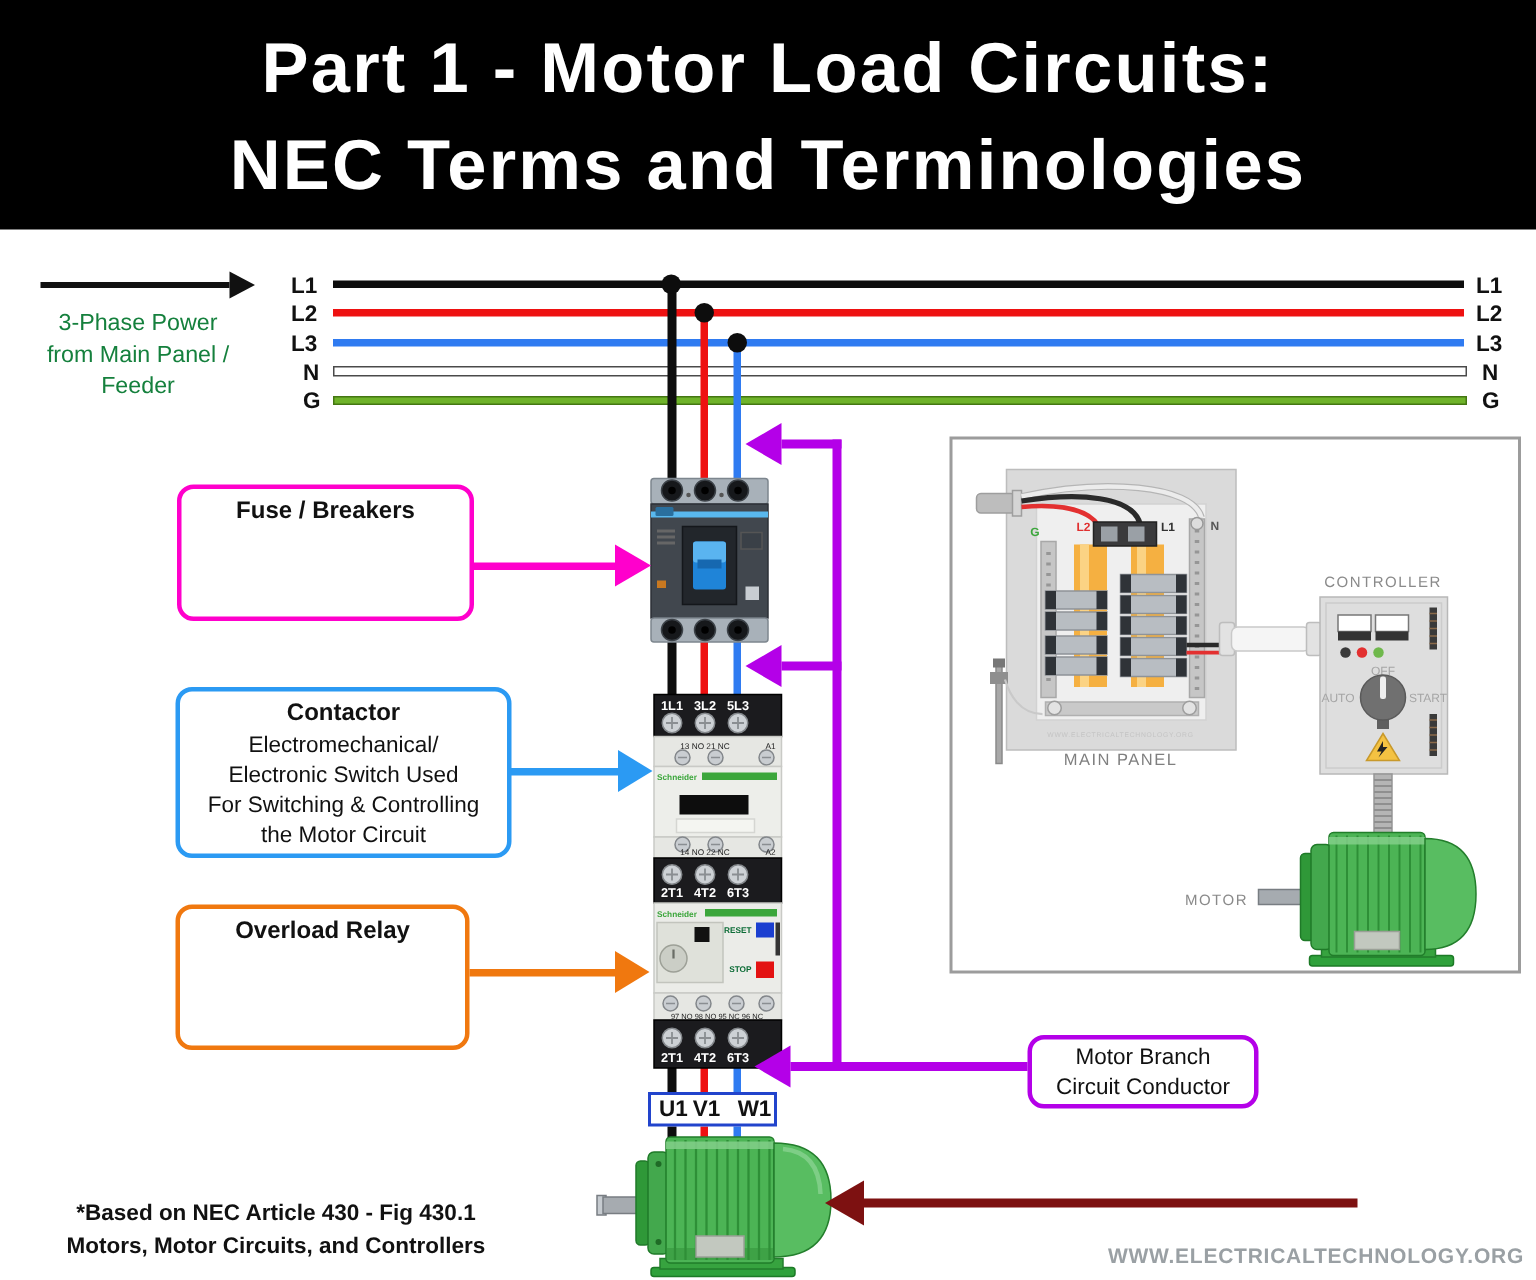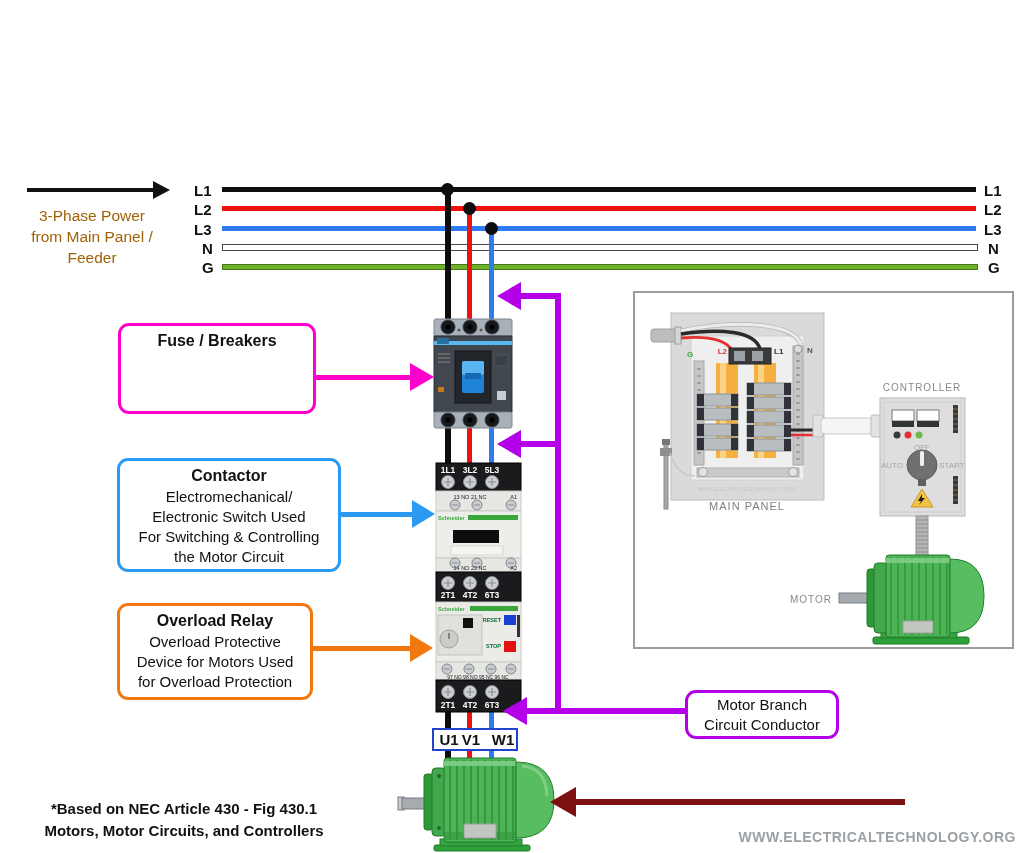--- a/index.html
+++ b/index.html
@@ -12,35 +12,39 @@
   .wire-h{height:5px;z-index:1;}
   .wire-v{z-index:1;}
   .linelab{font-size:15px;font-weight:bold;color:#111;line-height:1;z-index:2;}
   .dot{width:13px;height:13px;border-radius:50%;background:#0d0d0d;z-index:3;}
   .callout{background:#fff;z-index:4;text-align:center;border-radius:11px;}
   .callout .t{font-weight:bold;font-size:16px;margin-top:6px;}
   .callout .d{font-size:15px;line-height:20px;white-space:pre-line;margin-top:2px;}
   .tri{width:0;height:0;z-index:3;}
   .aline{z-index:3;}
   .pre{white-space:pre-line;}
-  .feeder{font-size:15.5px;font-weight:500;line-height:21px;text-align:center;color:#a16207;}
+  .feeder{font-size:15.5px;font-weight:500;line-height:21px;text-align:center;color:#15803d;}
   .badge{background:#7d1111;color:#fff;font-weight:bold;font-size:17px;display:flex;
          align-items:center;justify-content:center;z-index:4;}
   .uvw{background:#fff;border:2px solid #2244cc;z-index:4;}
   .uvw span{position:absolute;top:1px;font-size:15px;font-weight:bold;transform:translateX(-50%);}
   .inset{border:2px solid #9c9c9c;background:#fff;z-index:2;}
   .footnote{font-size:15px;font-weight:bold;line-height:22px;text-align:center;white-space:pre-line;z-index:5;}
   .site{font-size:14px;font-weight:600;letter-spacing:.5px;color:#9aa0a4;z-index:5;}
   svg{display:block;}
 </style>
 </head>
 <body>
 
 <div class="canvas">
 
+  <div class="abs header">
+    <div>Part 1 - Motor Load Circuits:</div>
+    <div>NEC Terms and Terminologies</div>
+  </div>
 
   <div class="abs" style="left:27px;top:188px;width:126px;height:4px;background:#111;z-index:2"></div>
   <div class="abs tri" style="left:153px;top:181px;border-left:17px solid #111;border-top:9px solid transparent;border-bottom:9px solid transparent;"></div>
   <div class="abs feeder pre" style="left:8px;top:205px;width:168px;">3-Phase Power
 from Main Panel /
 Feeder</div>
 
   <span class="abs linelab" style="left:194px;top:183px;">L1</span>
   <span class="abs linelab" style="left:194px;top:202px;">L2</span>
   <span class="abs linelab" style="left:194px;top:222px;">L3</span>
@@ -209,23 +213,20 @@
     <div class="d">Electromechanical/
 Electronic Switch Used
 For Switching &amp; Controlling
 the Motor Circuit</div>
   </div>
   <div class="abs aline" style="left: 340px; top: 512px; width: 72px; height: 5px; background-color: rgb(43, 154, 243);"></div>
   <div class="abs tri" style="left: 412px; top: 500px; border-left: 23px solid rgb(43, 154, 243); border-top: 14px solid transparent; border-bottom: 14px solid transparent;"></div>
 
   <div class="abs callout" style="left: 117px; top: 603px; width: 190px; height: 91px; border: 3px solid rgb(240, 120, 15);">
     <div class="t">Overload Relay</div>
-    <div class="d">Overload Protective
-Device for Motors Used
-for Overload Protection</div>
   </div>
   <div class="abs aline" style="left: 313px; top: 646px; width: 97px; height: 5px; background-color: rgb(240, 120, 15);"></div>
   <div class="abs tri" style="left: 410px; top: 634px; border-left: 23px solid rgb(240, 120, 15); border-top: 14px solid transparent; border-bottom: 14px solid transparent;"></div>
 
   <div class="abs aline" style="left: 555px; top: 293px; width: 6px; height: 421px; background-color: rgb(180, 0, 232);"></div>
   <div class="abs aline" style="left: 521px; top: 293px; width: 40px; height: 6px; background-color: rgb(180, 0, 232);"></div>
   <div class="abs tri" style="left: 497px; top: 282px; border-right: 24px solid rgb(180, 0, 232); border-top: 14px solid transparent; border-bottom: 14px solid transparent;"></div>
   <div class="abs aline" style="left: 521px; top: 441px; width: 40px; height: 6px; background-color: rgb(180, 0, 232);"></div>
   <div class="abs tri" style="left: 497px; top: 430px; border-right: 24px solid rgb(180, 0, 232); border-top: 14px solid transparent; border-bottom: 14px solid transparent;"></div>
   <div class="abs aline" style="left: 527px; top: 708px; width: 158px; height: 6px; background-color: rgb(180, 0, 232);"></div>

